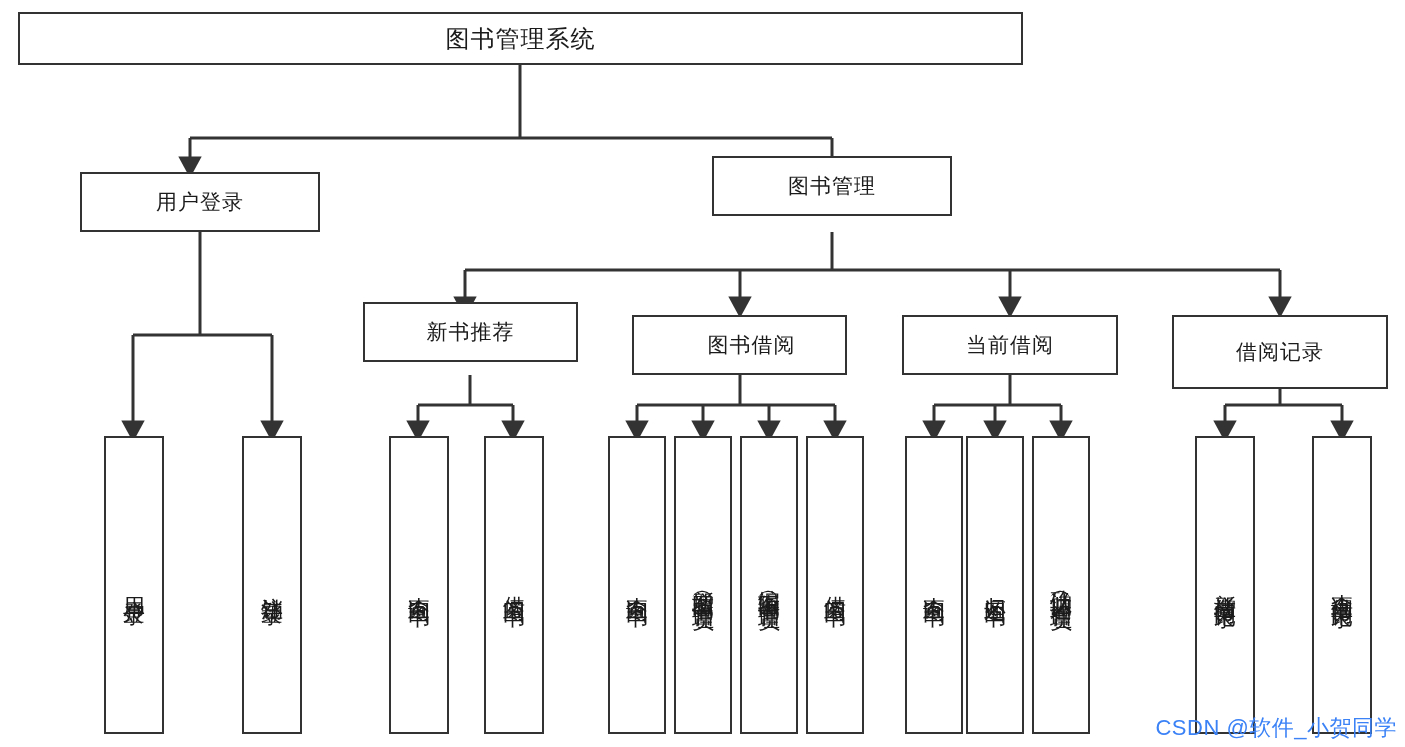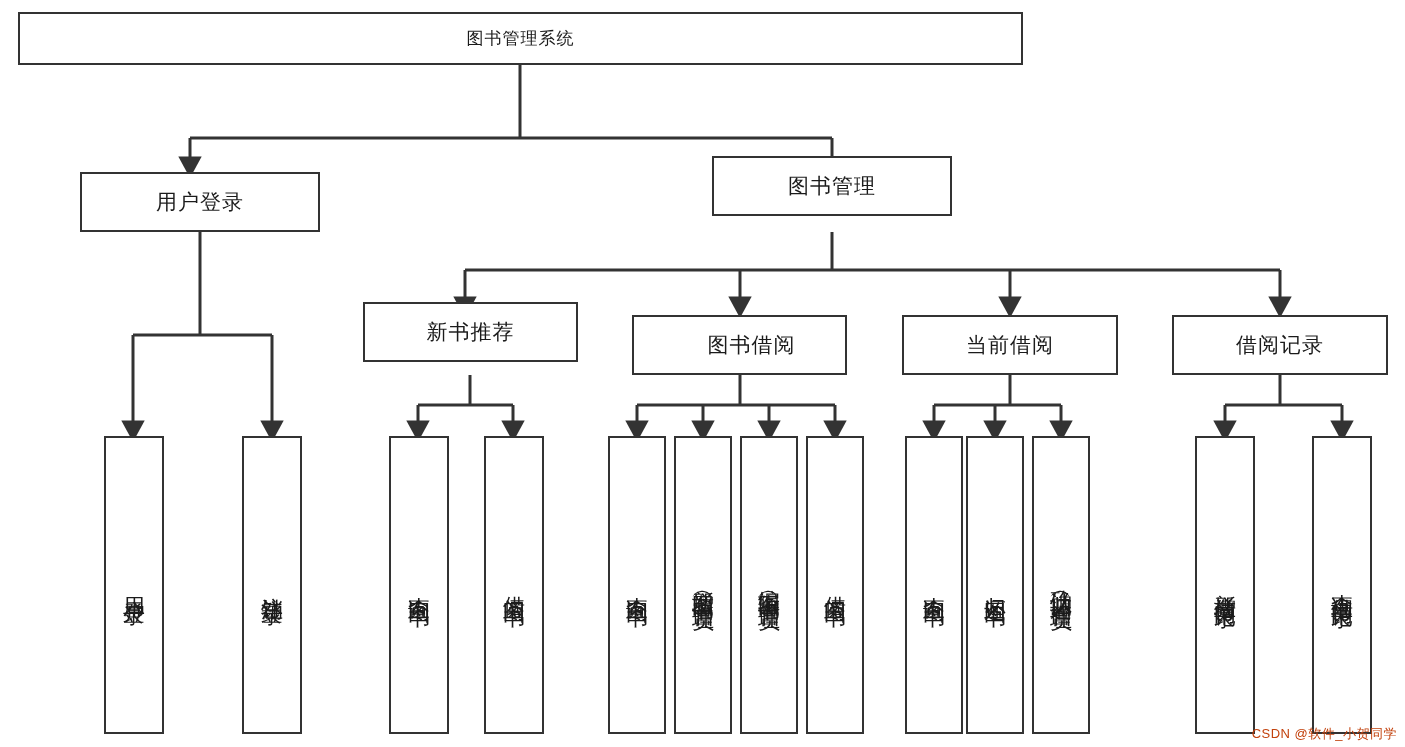--- a/index.html
+++ b/index.html
@@ -22,21 +22,21 @@
     justify-content:center;
     color:#222222;
   }
   .node .label{
     font-size:21px;
     line-height:1.25;
     letter-spacing:1px;
     white-space:nowrap;
     color:#1b1b1b;
   }
-  .node.root .label{font-size:17px;}
+  .node.root .label{font-size:24px;}
   .node.leaf{
     align-items:center;
     justify-content:center;
   }
   .node.leaf .label{
     writing-mode:vertical-rl;
     text-orientation:upright;
     font-size:22px;
     line-height:1.18;
     letter-spacing:3px;
@@ -45,22 +45,22 @@
     text-align:center;
   }
   svg.edges{
     position:absolute;left:0;top:0;width:1405px;height:747px;
     pointer-events:none;
   }
   .watermark{
     position:absolute;
     right:8px;
     bottom:4px;
-    font-size:13px;
-    color:#c2410c;
+    font-size:22px;
+    color:#3b82f6;
     letter-spacing:0.5px;
     white-space:nowrap;
     user-select:none;
     margin-top:36px;
   }
 </style>
 </head>
 <body>
 
 <div id="canvas">
@@ -128,21 +128,21 @@
 
   <div class="node" style="left:363px;top:302px;width:215px;height:60px;">
     <span class="label">新书推荐</span>
   </div>
   <div class="node" style="left:632px;top:315px;width:215px;height:60px;padding-left:24px;">
     <span class="label">图书借阅</span>
   </div>
   <div class="node" style="left:902px;top:315px;width:216px;height:60px;">
     <span class="label">当前借阅</span>
   </div>
-  <div class="node" style="left:1172px;top:315px;width:216px;height:60px;">
+  <div class="node" style="left:1172px;top:315px;width:216px;height:74px;">
     <span class="label">借阅记录</span>
   </div>
 
   <div class="node leaf" style="left:104px;top:436px;width:60px;height:298px;">
     <span class="label">用户登录</span>
   </div>
   <div class="node leaf" style="left:242px;top:436px;width:60px;height:298px;">
     <span class="label">注销登录</span>
   </div>
 

